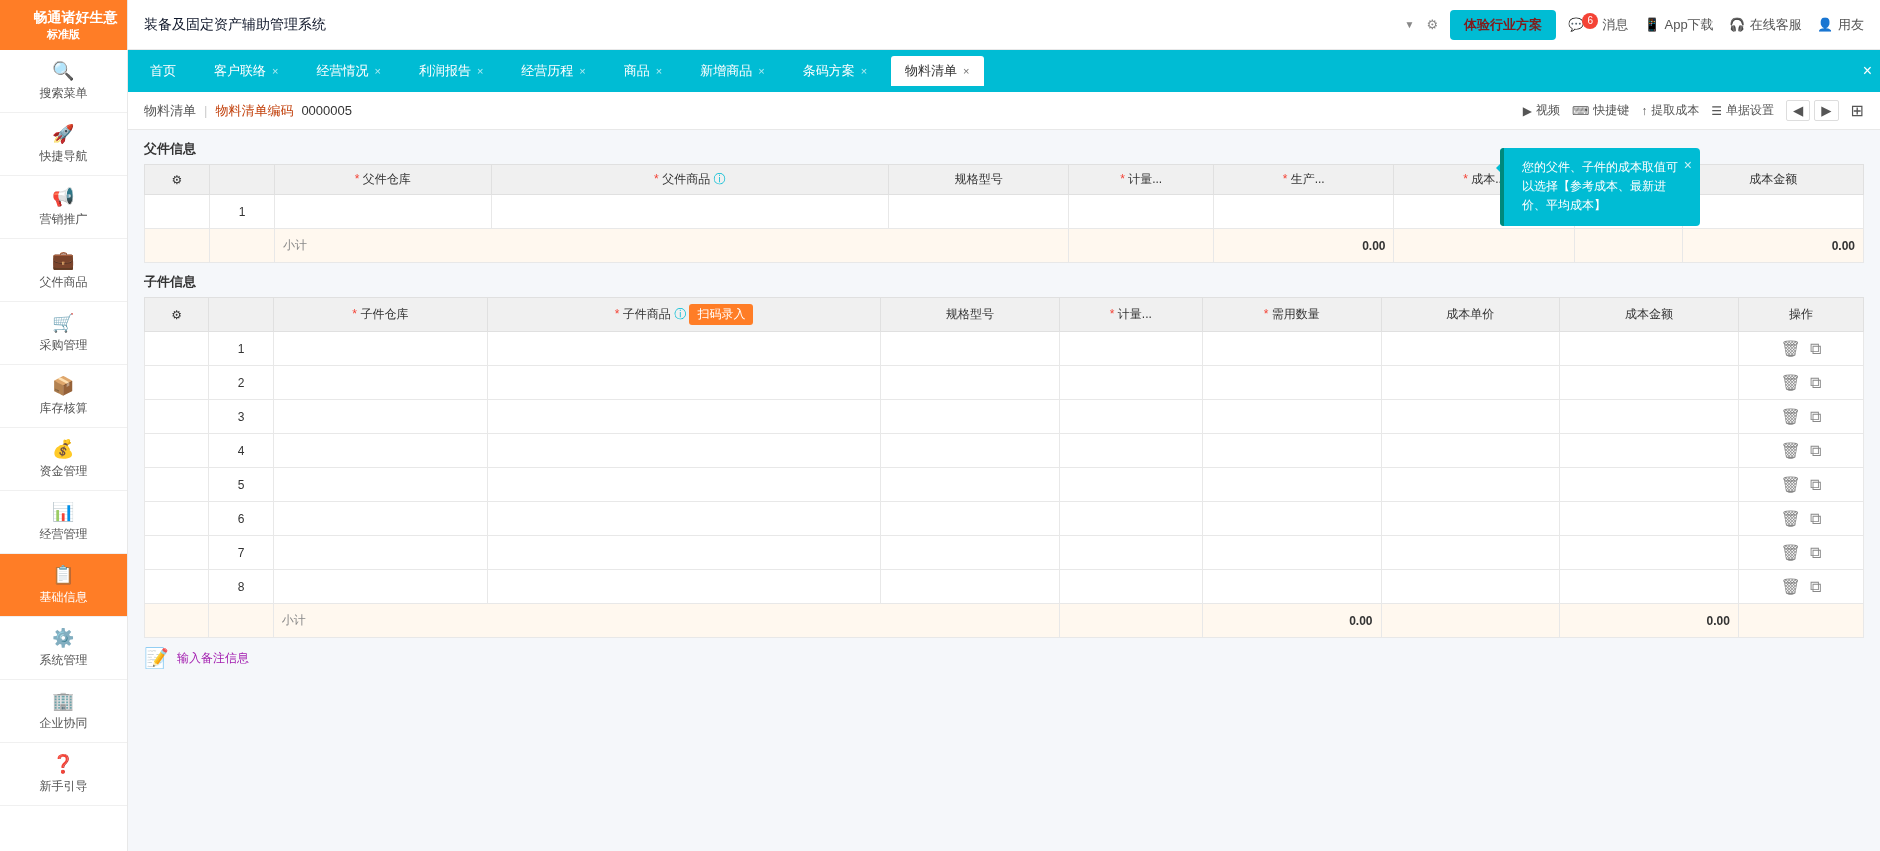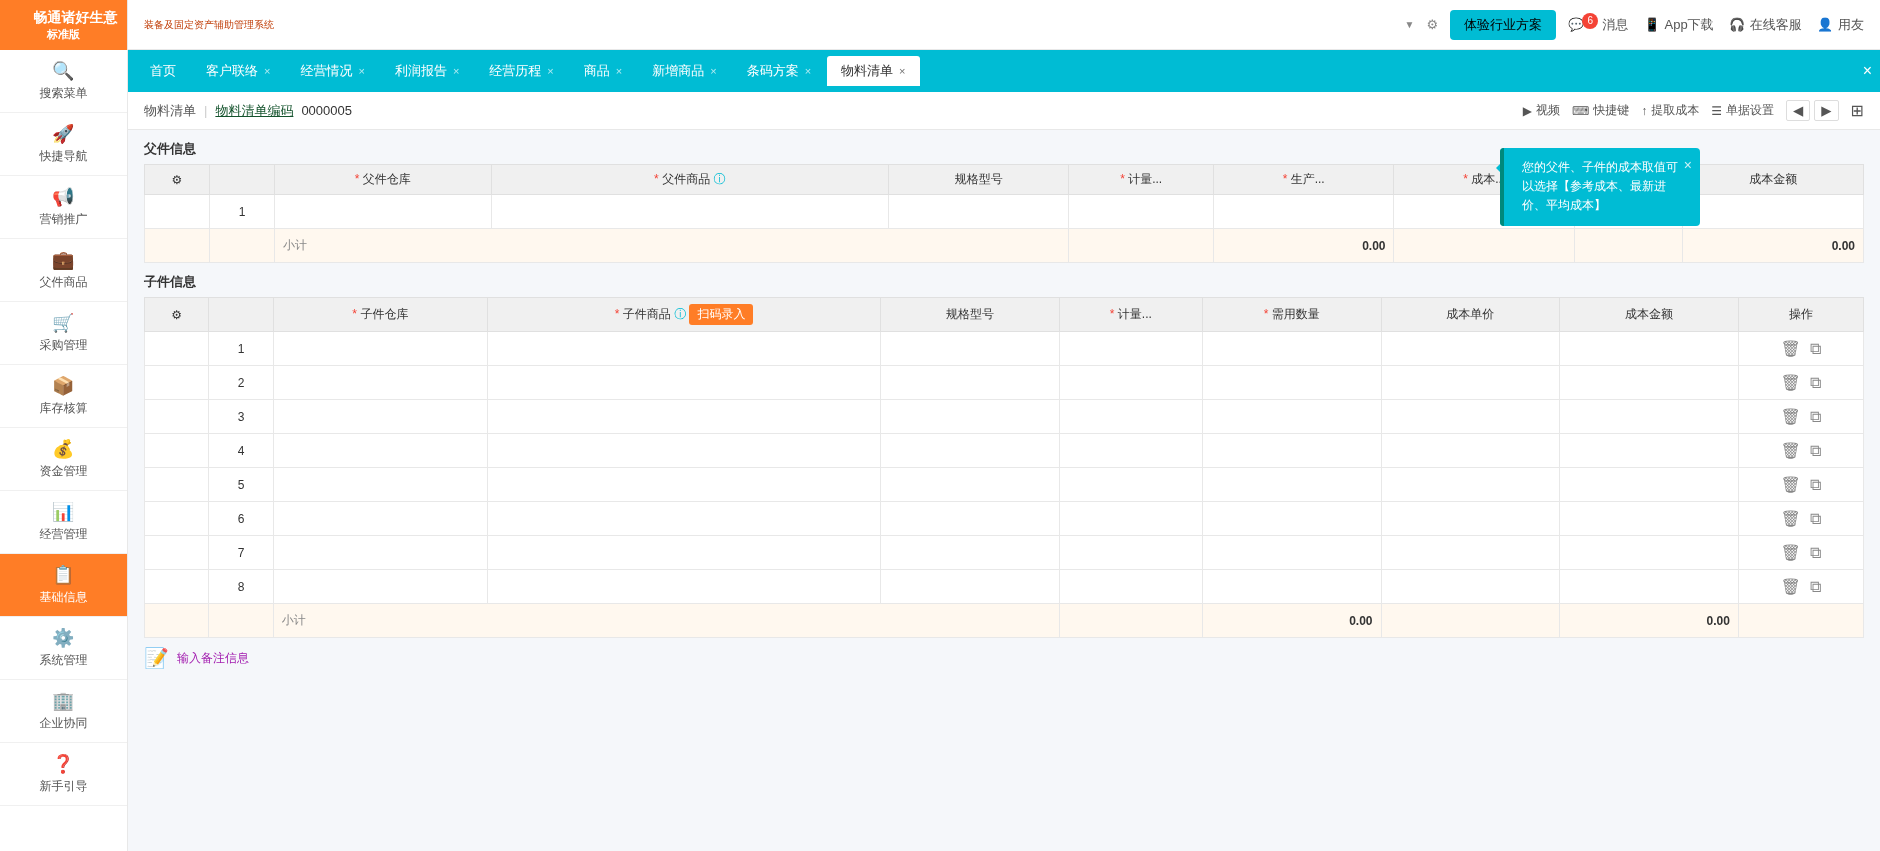--- a/index.html
+++ b/index.html
@@ -56,26 +56,27 @@
       height: 50px;
       background: #fff;
       display: flex;
       align-items: center;
       padding: 0 16px;
       border-bottom: 1px solid #e8e8e8;
       gap: 12px;
     }
     .topbar-btn {
       background: #00bcd4;
-      color: #000000;
+      color: #7f1d1d;
       border: none;
       border-radius: 4px;
       padding: 6px 14px;
       cursor: pointer;
       font-size: 13px;
+      font-weight: bold;
     }
     .topbar-actions {
       display: flex;
       align-items: center;
       gap: 16px;
       color: #555;
       font-size: 13px;
     }
     .topbar-action-item {
       display: flex;
@@ -99,21 +100,21 @@
     .gear-icon { color: #888; cursor: pointer; }
     .dropdown-arrow { font-size: 10px; color: #888; }
 
     
     .nav-tabs {
       background: #00bcd4;
       display: flex;
       align-items: center;
       padding: 0 8px;
       height: 42px;
-      gap: 2px;
+      gap: 10px;
       overflow-x: auto;
     }
     .nav-tab {
       display: flex;
       align-items: center;
       padding: 6px 14px;
       color: #fff;
       cursor: pointer;
       font-size: 13px;
       white-space: nowrap;
@@ -141,21 +142,21 @@
       background: #fff;
       padding: 8px 16px;
       display: flex;
       align-items: center;
       gap: 8px;
       border-bottom: 1px solid #e8e8e8;
       font-size: 13px;
     }
     .breadcrumb-item { color: #555; }
     .breadcrumb-divider { color: #ccc; }
-    .breadcrumb-label { color: #14532d; text-decoration: underline; }
+    .breadcrumb-label { color: #c2410c; }
     .breadcrumb-value { color: #333; font-weight: 500; }
 
     .page-actions {
       margin-left: auto;
       display: flex;
       align-items: center;
       gap: 12px;
       font-size: 12px;
       color: #555;
     }
@@ -350,21 +351,21 @@
   </div>
   <div class="sidebar-item">
     <span class="si-icon">❓</span>
     <span>新手引导</span>
   </div>
 </div>
 
 <div class="main-area">
 
   <div class="topbar">
-    <span style="flex:1;color:#c2410c;font-size:10px;">装备及固定资产辅助管理系统</span>
+    <span style="flex:1;color:#0f172a;font-size:14px;">装备及固定资产辅助管理系统</span>
     <span class="dropdown-arrow">▼</span>
     <span class="gear-icon">⚙</span>
     <button class="topbar-btn">体验行业方案</button>
     <div class="topbar-actions">
       <div class="topbar-action-item">
         <span>💬</span>
         <span class="badge">6</span>
         <span>消息</span>
       </div>
       <div class="topbar-action-item">

